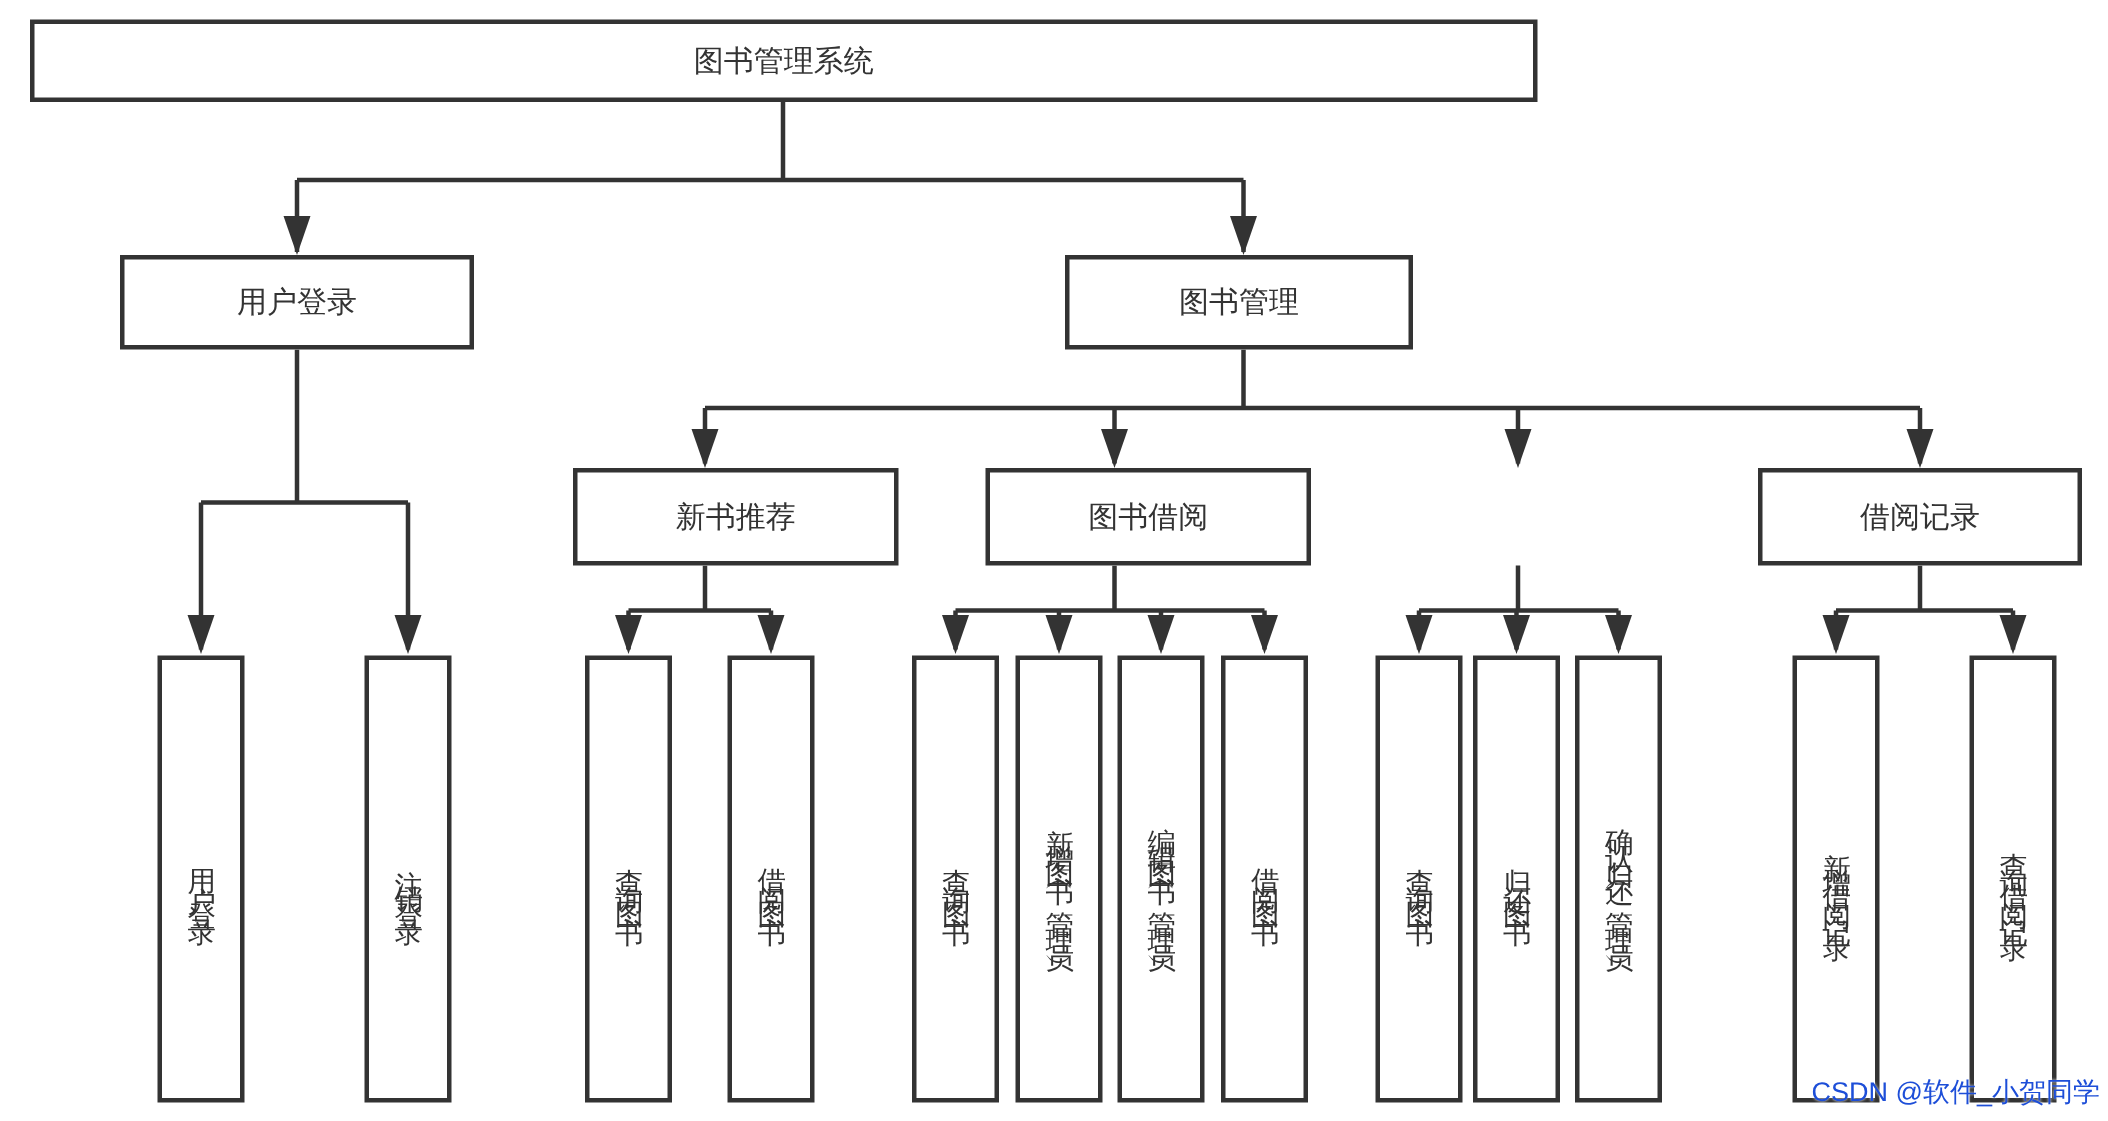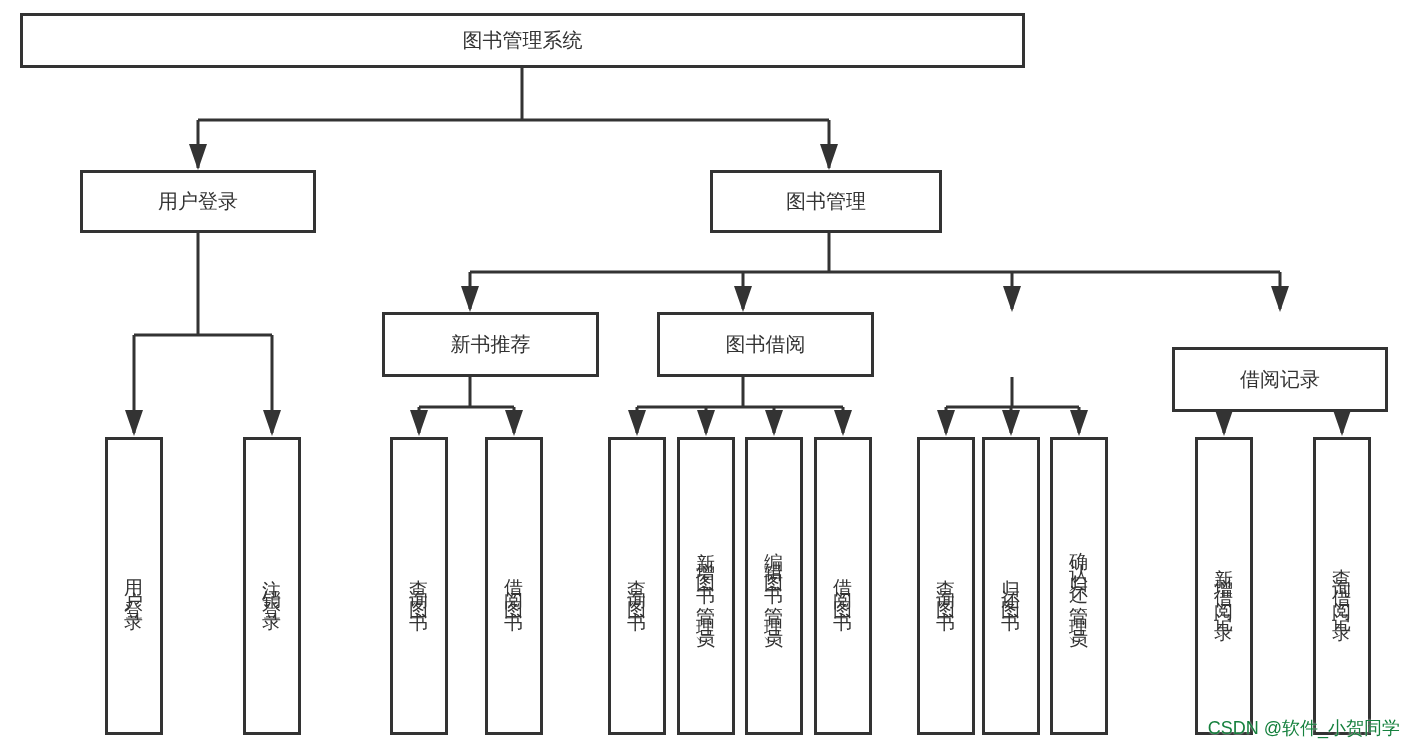--- a/index.html
+++ b/index.html
@@ -22,41 +22,41 @@
     color:#333333;
   }
   .box.root  { left:20px;  top:13px;  width:1005px; height:55px; font-size:20px; }
   .box.lvl1  { top:170px; height:63px; font-size:20px; }
   .box.n1    { left:80px;  width:236px; }
   .box.n2    { left:710px; width:232px; }
   .box.lvl2  { top:312px; height:65px; font-size:20px; }
   .box.m1 { left:362px;  width:217px;margin-left:20px; }
   .box.m2 { left:657px;  width:217px; }
   .box.m3 { left:905px;  width:215px; }
-  .box.m4 { left:1172px; width:216px;margin-top:35px; }
+  .box.m4 { left:1172px; width:216px; }
   .box.leaf { top:437px; width:58px; height:298px; }
   .leaf .vtext {
     writing-mode:vertical-rl;
     text-orientation:mixed;
     font-size:19px;
     letter-spacing:11px;
     line-height:1;
     white-space:nowrap;
   }
   .l1a { left:105px; } .l1b { left:243px; }
   .l2a { left:390px; } .l2b { left:485px; }
   .l3a { left:608px; } .l3b { left:677px; } .l3c { left:745px; } .l3d { left:814px; }
   .l4a { left:917px; } .l4b { left:982px; } .l4c { left:1050px; }
   .l5a { left:1195px; } .l5b { left:1313px; }
   #wm {
     position:absolute;
     right:5px; top:716px;
     z-index:2;
     font-size:18px;
-    color:#15803d;
+    color:#1d4ed8;
     text-shadow:0 0 2px #ffffff;
     white-space:nowrap;
     text-align:center;
   }
   svg path { stroke:#333333; stroke-width:3; fill:none; }
   svg polygon { fill:#333333; stroke:none; }
 </style>
 </head>
 <body>
 

